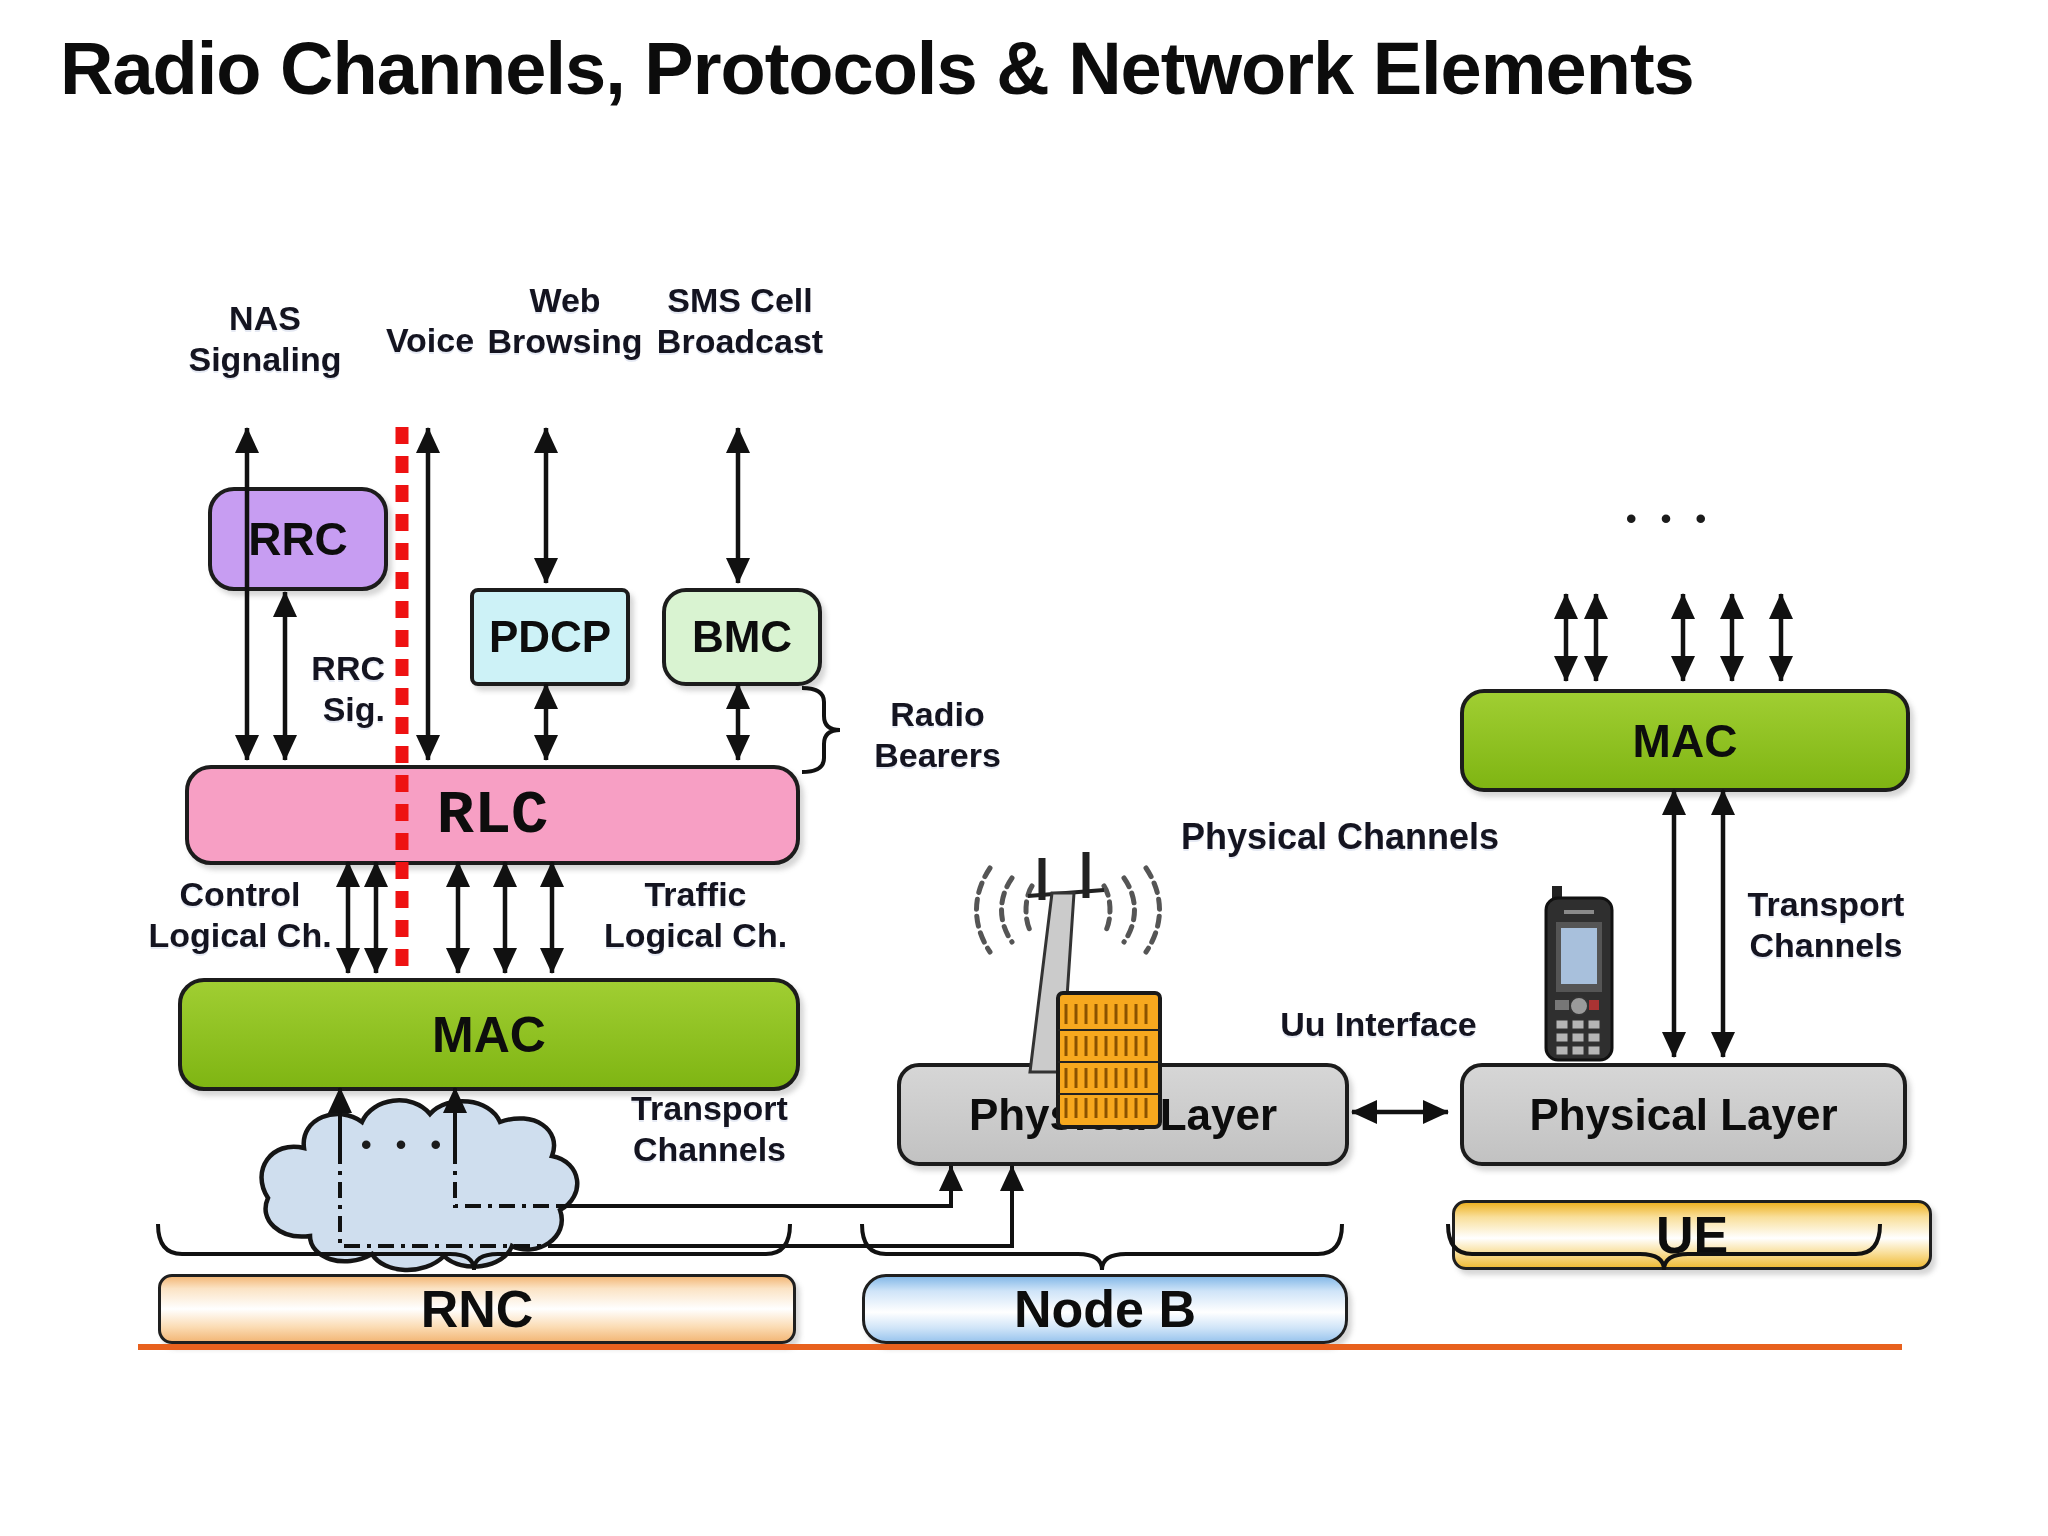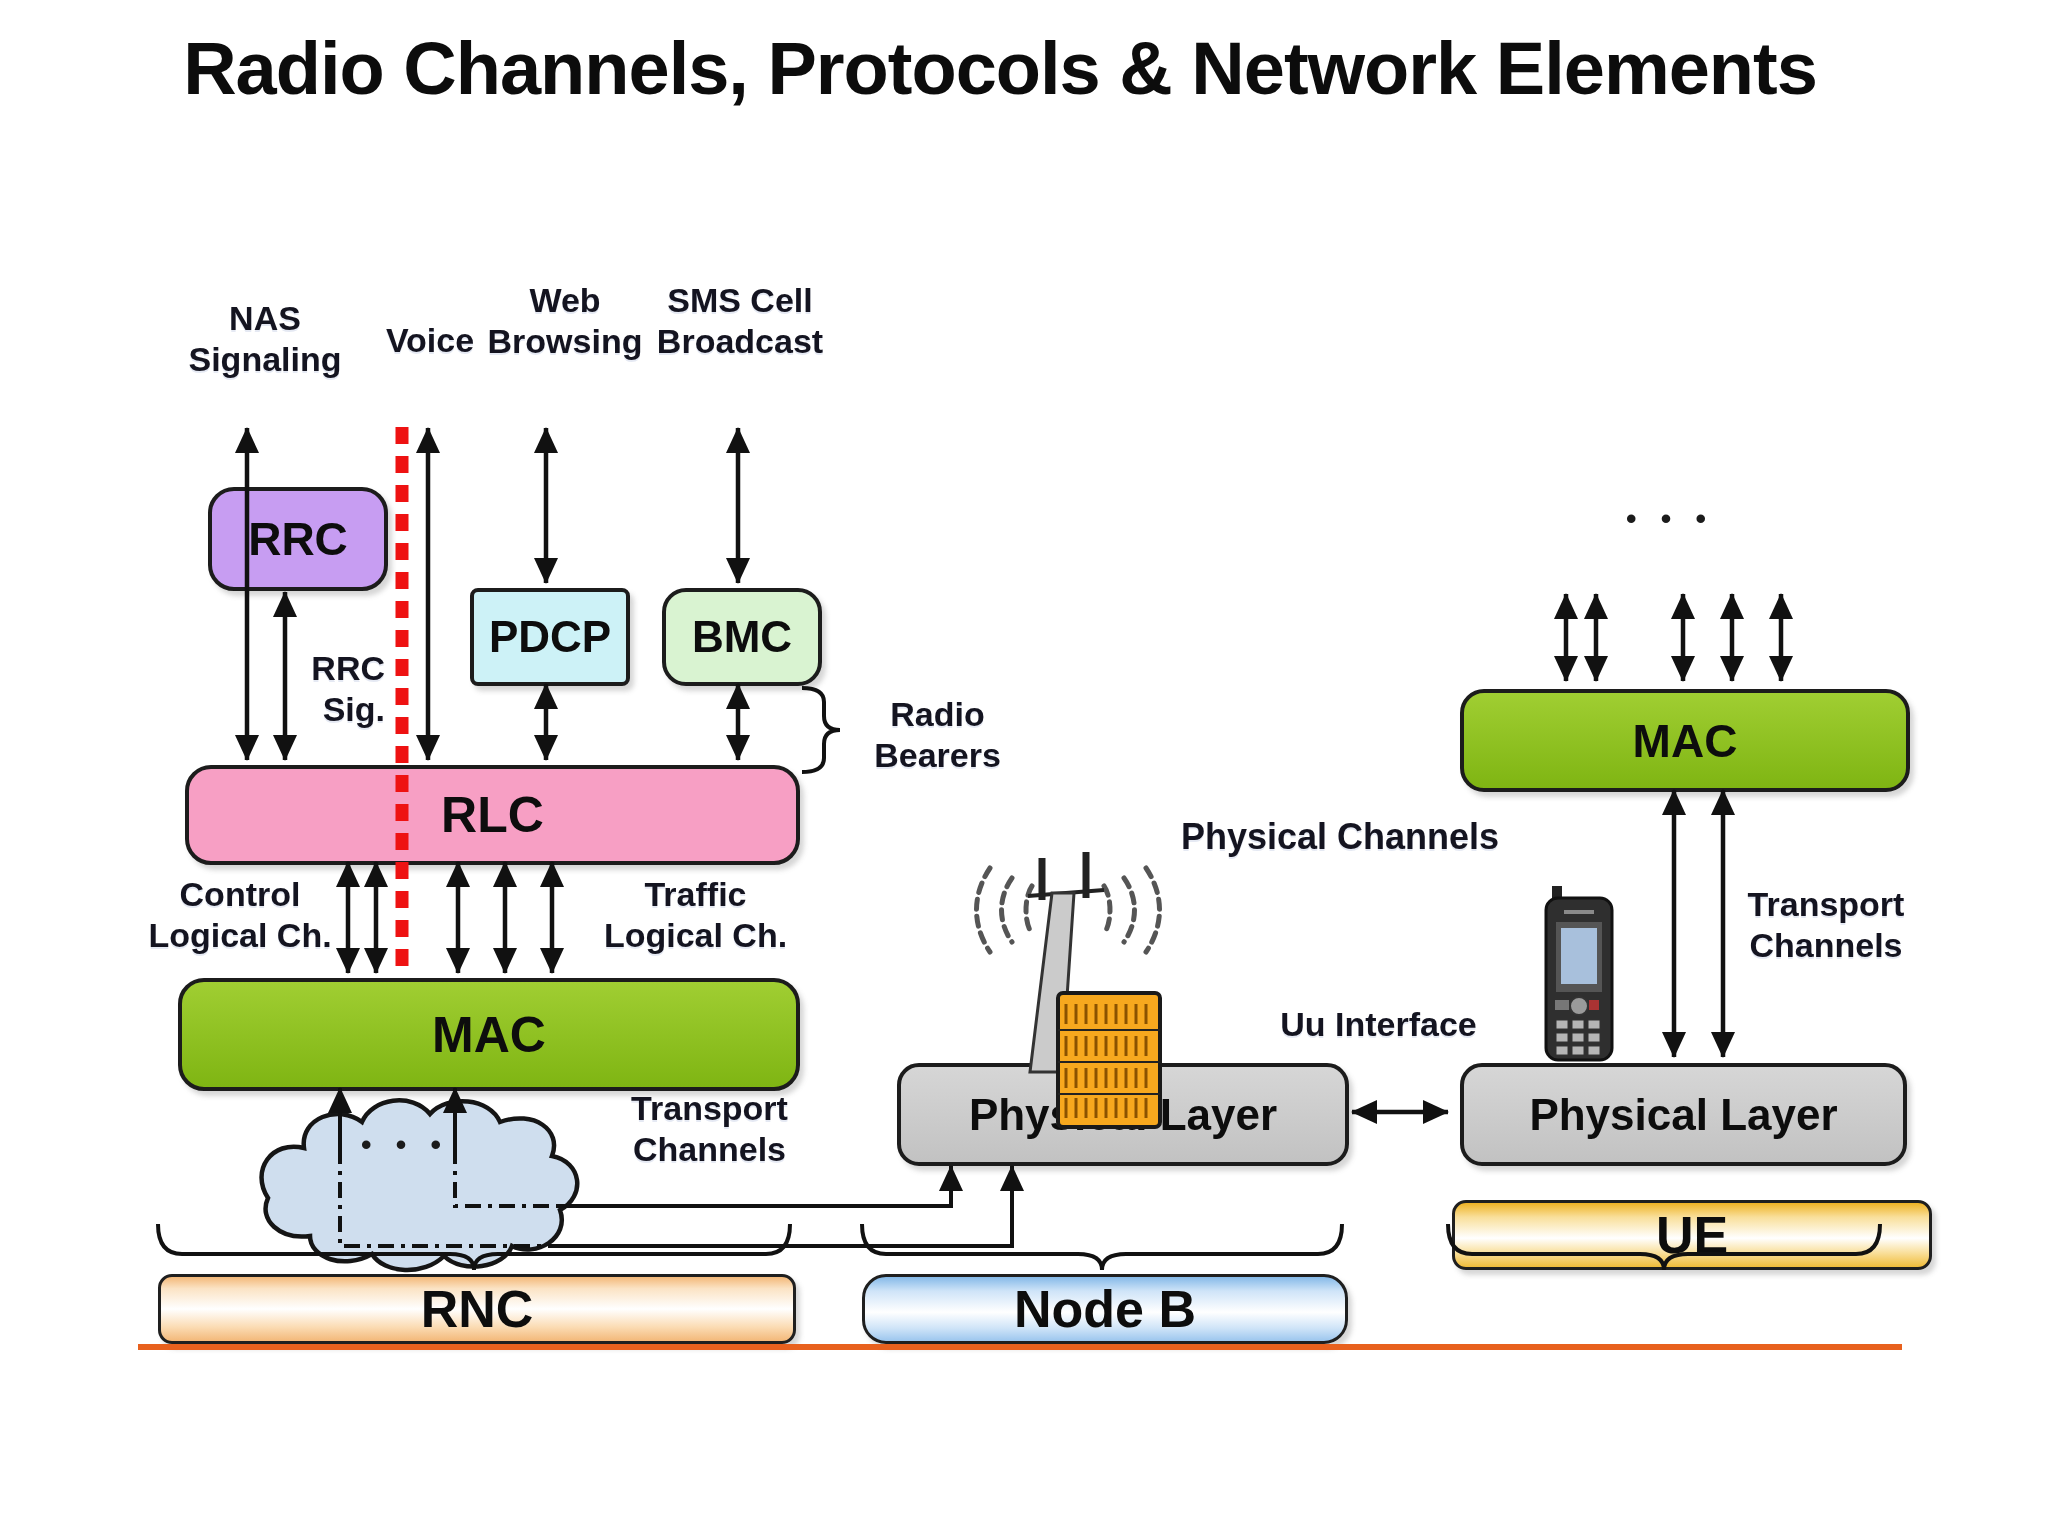--- a/index.html
+++ b/index.html
@@ -1,31 +1,31 @@
 <!DOCTYPE html>
 <html><head>
 <meta charset="utf-8">
 <style>
   html,body{margin:0;padding:0;background:#fff;}
   .canvas{position:relative;width:2048px;height:1536px;background:#ffffff;overflow:hidden;
           font-family:"Liberation Sans",sans-serif;}
-  .title{position:absolute;left:60px;top:26px;width:1880px;text-align:center;
+  .title{position:absolute;left:60px;top:26px;width:1880px;
          font-size:74px;font-weight:800;color:#0c0c0c;letter-spacing:-1px;
          font-family:"Liberation Sans",sans-serif;}
   .lbl{position:absolute;font-weight:bold;font-size:34px;line-height:41px;text-align:center;
        white-space:pre-line;color:#141420;text-shadow:0 2px 0 rgba(40,70,160,.12);}
   .lbl.single{white-space:nowrap;}
   .dots{position:absolute;font-weight:bold;font-size:30px;letter-spacing:8px;color:#1b1b1b;text-align:center;}
   .box{position:absolute;display:flex;align-items:center;justify-content:center;
        font-weight:bold;border:4px solid #1c1c1c;color:#0d0d0d;
        box-shadow:4px 5px 5px rgba(120,120,120,.30);}
   .rrc {left:208px;top:487px;width:172px;height:96px;border-radius:26px;font-size:46px;background:#c79df2;}
   .pdcp{left:470px;top:588px;width:152px;height:90px;border-radius:8px;font-size:44px;background:#cdf2f7;}
   .bmc {left:662px;top:588px;width:152px;height:90px;border-radius:24px;font-size:44px;background:#d9f3d1;text-align:right;}
-  .rlc {left:185px;top:765px;width:607px;height:92px;border-radius:26px;font-size:50px;background:#f79fc4;}
+  .rlc {left:185px;top:765px;width:607px;height:92px;border-radius:26px;font-size:62px;background:#f79fc4;font-family:Liberation Mono, monospace;}
   .macL{left:178px;top:978px;width:614px;height:105px;border-radius:26px;font-size:50px;
         background:linear-gradient(180deg,#a0ce32,#7fb513);}
   .macR{left:1460px;top:689px;width:442px;height:95px;border-radius:24px;font-size:46px;
         background:linear-gradient(180deg,#a0ce32,#7fb513);}
   .phyL{left:897px;top:1063px;width:444px;height:95px;border-radius:22px;font-size:44px;
         background:linear-gradient(180deg,#d6d6d6,#c2c2c2);}
   .phyR{left:1460px;top:1063px;width:439px;height:95px;border-radius:22px;font-size:44px;
         background:linear-gradient(180deg,#d6d6d6,#c2c2c2);}
   .bar{height:64px;border-radius:14px;font-size:52px;border:3.5px solid #1f1f1f;}
   .rnc{left:158px;top:1274px;width:632px;

